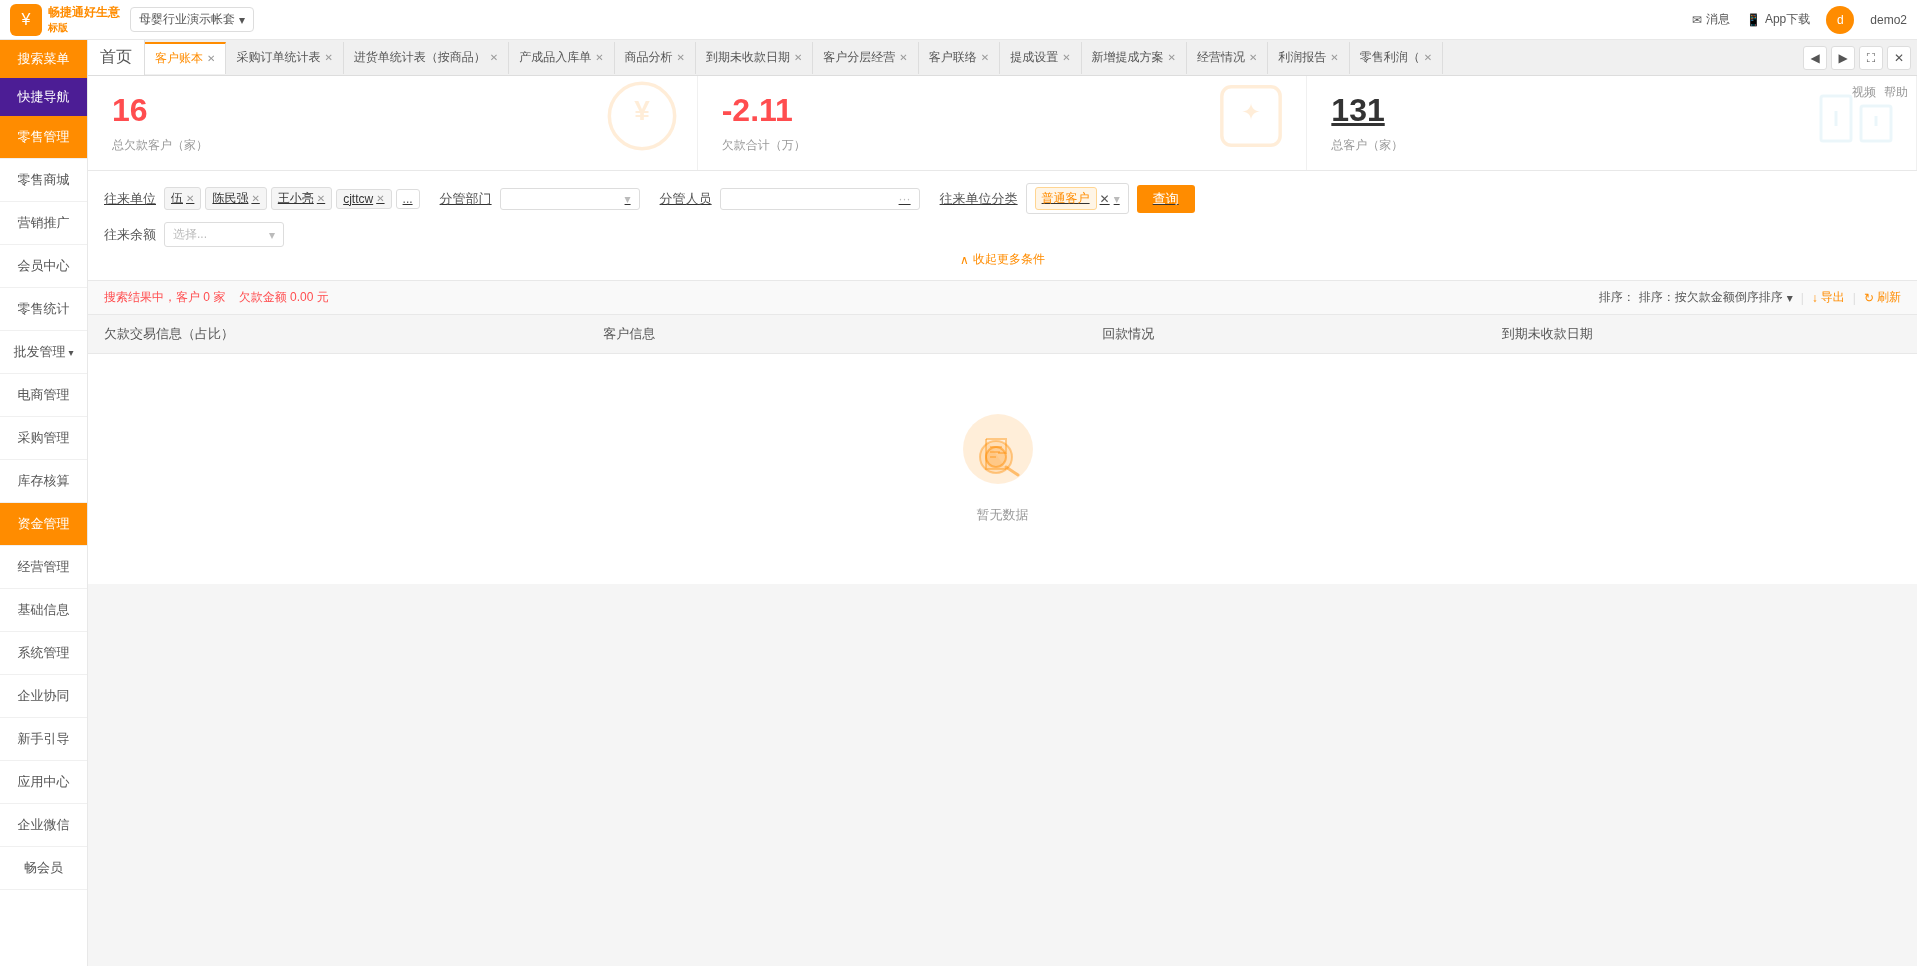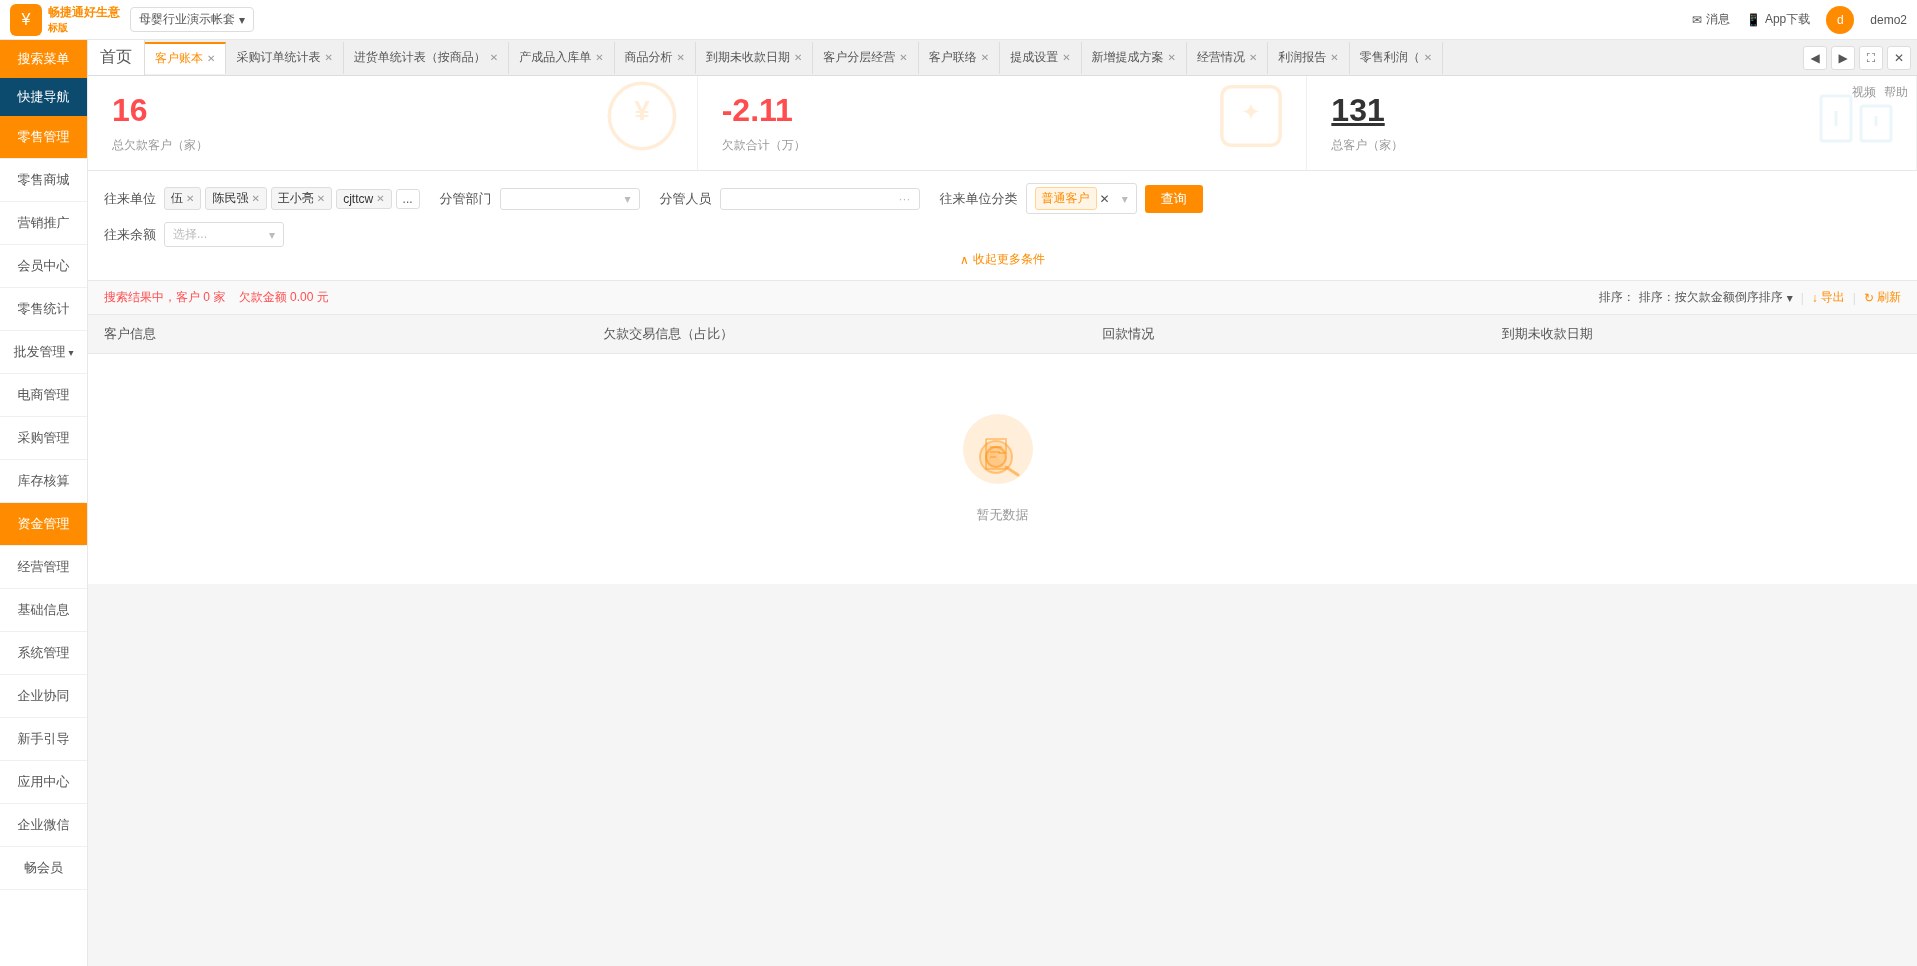--- a/index.html
+++ b/index.html
@@ -16,21 +16,21 @@
     .top-bar-right .app { display: flex; align-items: center; gap: 4px; cursor: pointer; color: #555; font-size: 12px; }
     .top-bar-right .avatar { width: 28px; height: 28px; border-radius: 50%; background: #ff8c00; display: flex; align-items: center; justify-content: center; color: #fff; font-size: 12px; }
     .top-bar-right .username { font-size: 12px; color: #555; cursor: pointer; }
 
     
     .main-layout { display: flex; flex: 1; overflow: hidden; }
 
     
     .sidebar { width: 88px; background: #fff; border-right: 1px solid #e8e8e8; display: flex; flex-direction: column; overflow-y: auto; flex-shrink: 0; }
     .sidebar-search { background: #ff8c00; color: #fff; text-align: center; padding: 10px 12px; font-size: 13px; cursor: pointer; }
-    .sidebar-nav { background: #0c4a6e; color: #fff; text-align: center; padding: 10px 0; font-size: 13px; cursor: pointer; }
+    .sidebar-nav { background: #4c1d95; color: #fff; text-align: center; padding: 10px 0; font-size: 13px; cursor: pointer; }
     .sidebar-item { text-align: center; padding: 12px 0; font-size: 13px; color: #555; cursor: pointer; border-bottom: 1px solid #f0f0f0; }
     .sidebar-item.active { background: #ff8c00; color: #fff; }
     .sidebar-item.has-sub { display: flex; align-items: center; justify-content: center; gap: 3px; }
 
     
     .content-area { flex: 1; display: flex; flex-direction: column; overflow: hidden; }
 
     
     .tab-bar { display: flex; align-items: center; background: #f0f0f0; border-bottom: 1px solid #ddd; height: 36px; overflow: hidden; flex-shrink: 0; }
     .tab-bar .tab { display: flex; align-items: center; gap: 4px; padding: 0 10px; height: 32px; font-size: 12px; color: #555; cursor: pointer; border-right: 1px solid #ddd; white-space: nowrap; background: #f0f0f0; }
@@ -49,32 +49,32 @@
     .stats-card-icon { position: absolute; right: 20px; opacity: 0.15; font-size: 60px; }
     .stats-card-body { display: flex; flex-direction: column; gap: 8px; }
     .stats-card-value { font-size: 32px; font-weight: bold; color: #ff4d4f; }
     .stats-card-value.underline { text-decoration: underline; }
     .stats-card-label { font-size: 12px; color: #999; }
     .stats-help { position: absolute; top: 8px; right: 8px; display: flex; gap: 8px; font-size: 12px; color: #999; }
     .stats-help span { cursor: pointer; }
 
     
     .filter-area { background: #fff; padding: 12px 16px; border-bottom: 1px solid #e8e8e8; }
-    .filter-row { display: flex; align-items: center; gap: 8px; margin-bottom: 8px; flex-wrap: wrap; }
+    .filter-row { display: flex; align-items: center; gap: 8px; margin-bottom: 8px; flex-wrap: wrap; text-decoration: underline; }
     .filter-label { font-size: 13px; color: #555; white-space: nowrap; }
     .filter-tags { display: flex; align-items: center; gap: 4px; flex-wrap: wrap; }
     .filter-tag { display: flex; align-items: center; gap: 3px; background: #f5f5f5; border: 1px solid #ddd; border-radius: 3px; padding: 2px 6px; font-size: 12px; color: #333; }
     .filter-tag .x { cursor: pointer; color: #999; font-size: 10px; }
     .filter-more-btn { border: 1px solid #ddd; border-radius: 3px; padding: 2px 6px; font-size: 12px; color: #555; cursor: pointer; background: #fff; }
     .filter-select { display: flex; align-items: center; gap: 4px; border: 1px solid #ddd; border-radius: 3px; padding: 3px 8px; font-size: 12px; color: #555; cursor: pointer; min-width: 140px; background: #fff; }
     .filter-select .placeholder { color: #bbb; }
     .filter-select .arrow { margin-left: auto; color: #bbb; }
     .filter-person-select { display: flex; align-items: center; gap: 4px; border: 1px solid #ddd; border-radius: 3px; padding: 3px 8px; font-size: 12px; color: #555; cursor: pointer; min-width: 200px; background: #fff; }
     .filter-person-select .dots { margin-left: auto; color: #bbb; }
-    .filter-category-select { display: flex; align-items: center; gap: 12px; border: 1px solid #ddd; border-radius: 3px; padding: 3px 8px; font-size: 12px; color: #555; cursor: pointer; background: #fff; }
+    .filter-category-select { display: flex; align-items: center; gap: 4px; border: 1px solid #ddd; border-radius: 3px; padding: 3px 8px; font-size: 12px; color: #555; cursor: pointer; background: #fff; }
     .filter-btn-query { background: #ff8c00; color: #fff; border: none; border-radius: 3px; padding: 5px 16px; font-size: 13px; cursor: pointer; }
     .collapse-btn { display: flex; align-items: center; gap: 4px; color: #ff8c00; font-size: 12px; cursor: pointer; justify-content: center; margin-top: 4px; }
     .filter-row2 { display: flex; align-items: center; gap: 8px; }
 
     
     .results-bar { display: flex; align-items: center; justify-content: space-between; padding: 8px 16px; background: #f9f9f9; border-bottom: 1px solid #e8e8e8; }
     .results-info { font-size: 12px; color: #555; }
     .results-info span { color: #ff4d4f; }
     .results-actions { display: flex; align-items: center; gap: 8px; font-size: 12px; color: #555; }
     .results-actions .sort-select { display: flex; align-items: center; gap: 4px; cursor: pointer; }
@@ -353,22 +353,22 @@
           <span class="sep">|</span>
           <div class="action-btn">
             <span>↻</span>
             <span>刷新</span>
           </div>
         </div>
       </div>
 
       <div class="data-table">
         <div class="table-header">
+          <div class="col col-debt">欠款交易信息（占比）</div>
           <div class="col col-customer">客户信息</div>
-          <div class="col col-debt">欠款交易信息（占比）</div>
           <div class="col col-repay">回款情况</div>
           <div class="col col-date">到期未收款日期</div>
         </div>
 
         <div class="empty-state">
           <div class="empty-icon">
             <div class="empty-icon-bg">
 
               <svg width="60" height="60" viewBox="0 0 60 60" fill="none" xmlns="http://www.w3.org/2000/svg">
                 <ellipse cx="28" cy="38" rx="16" ry="16" fill="rgba(255,140,0,0.15)" stroke="rgba(255,140,0,0.4)" stroke-width="2"></ellipse>

